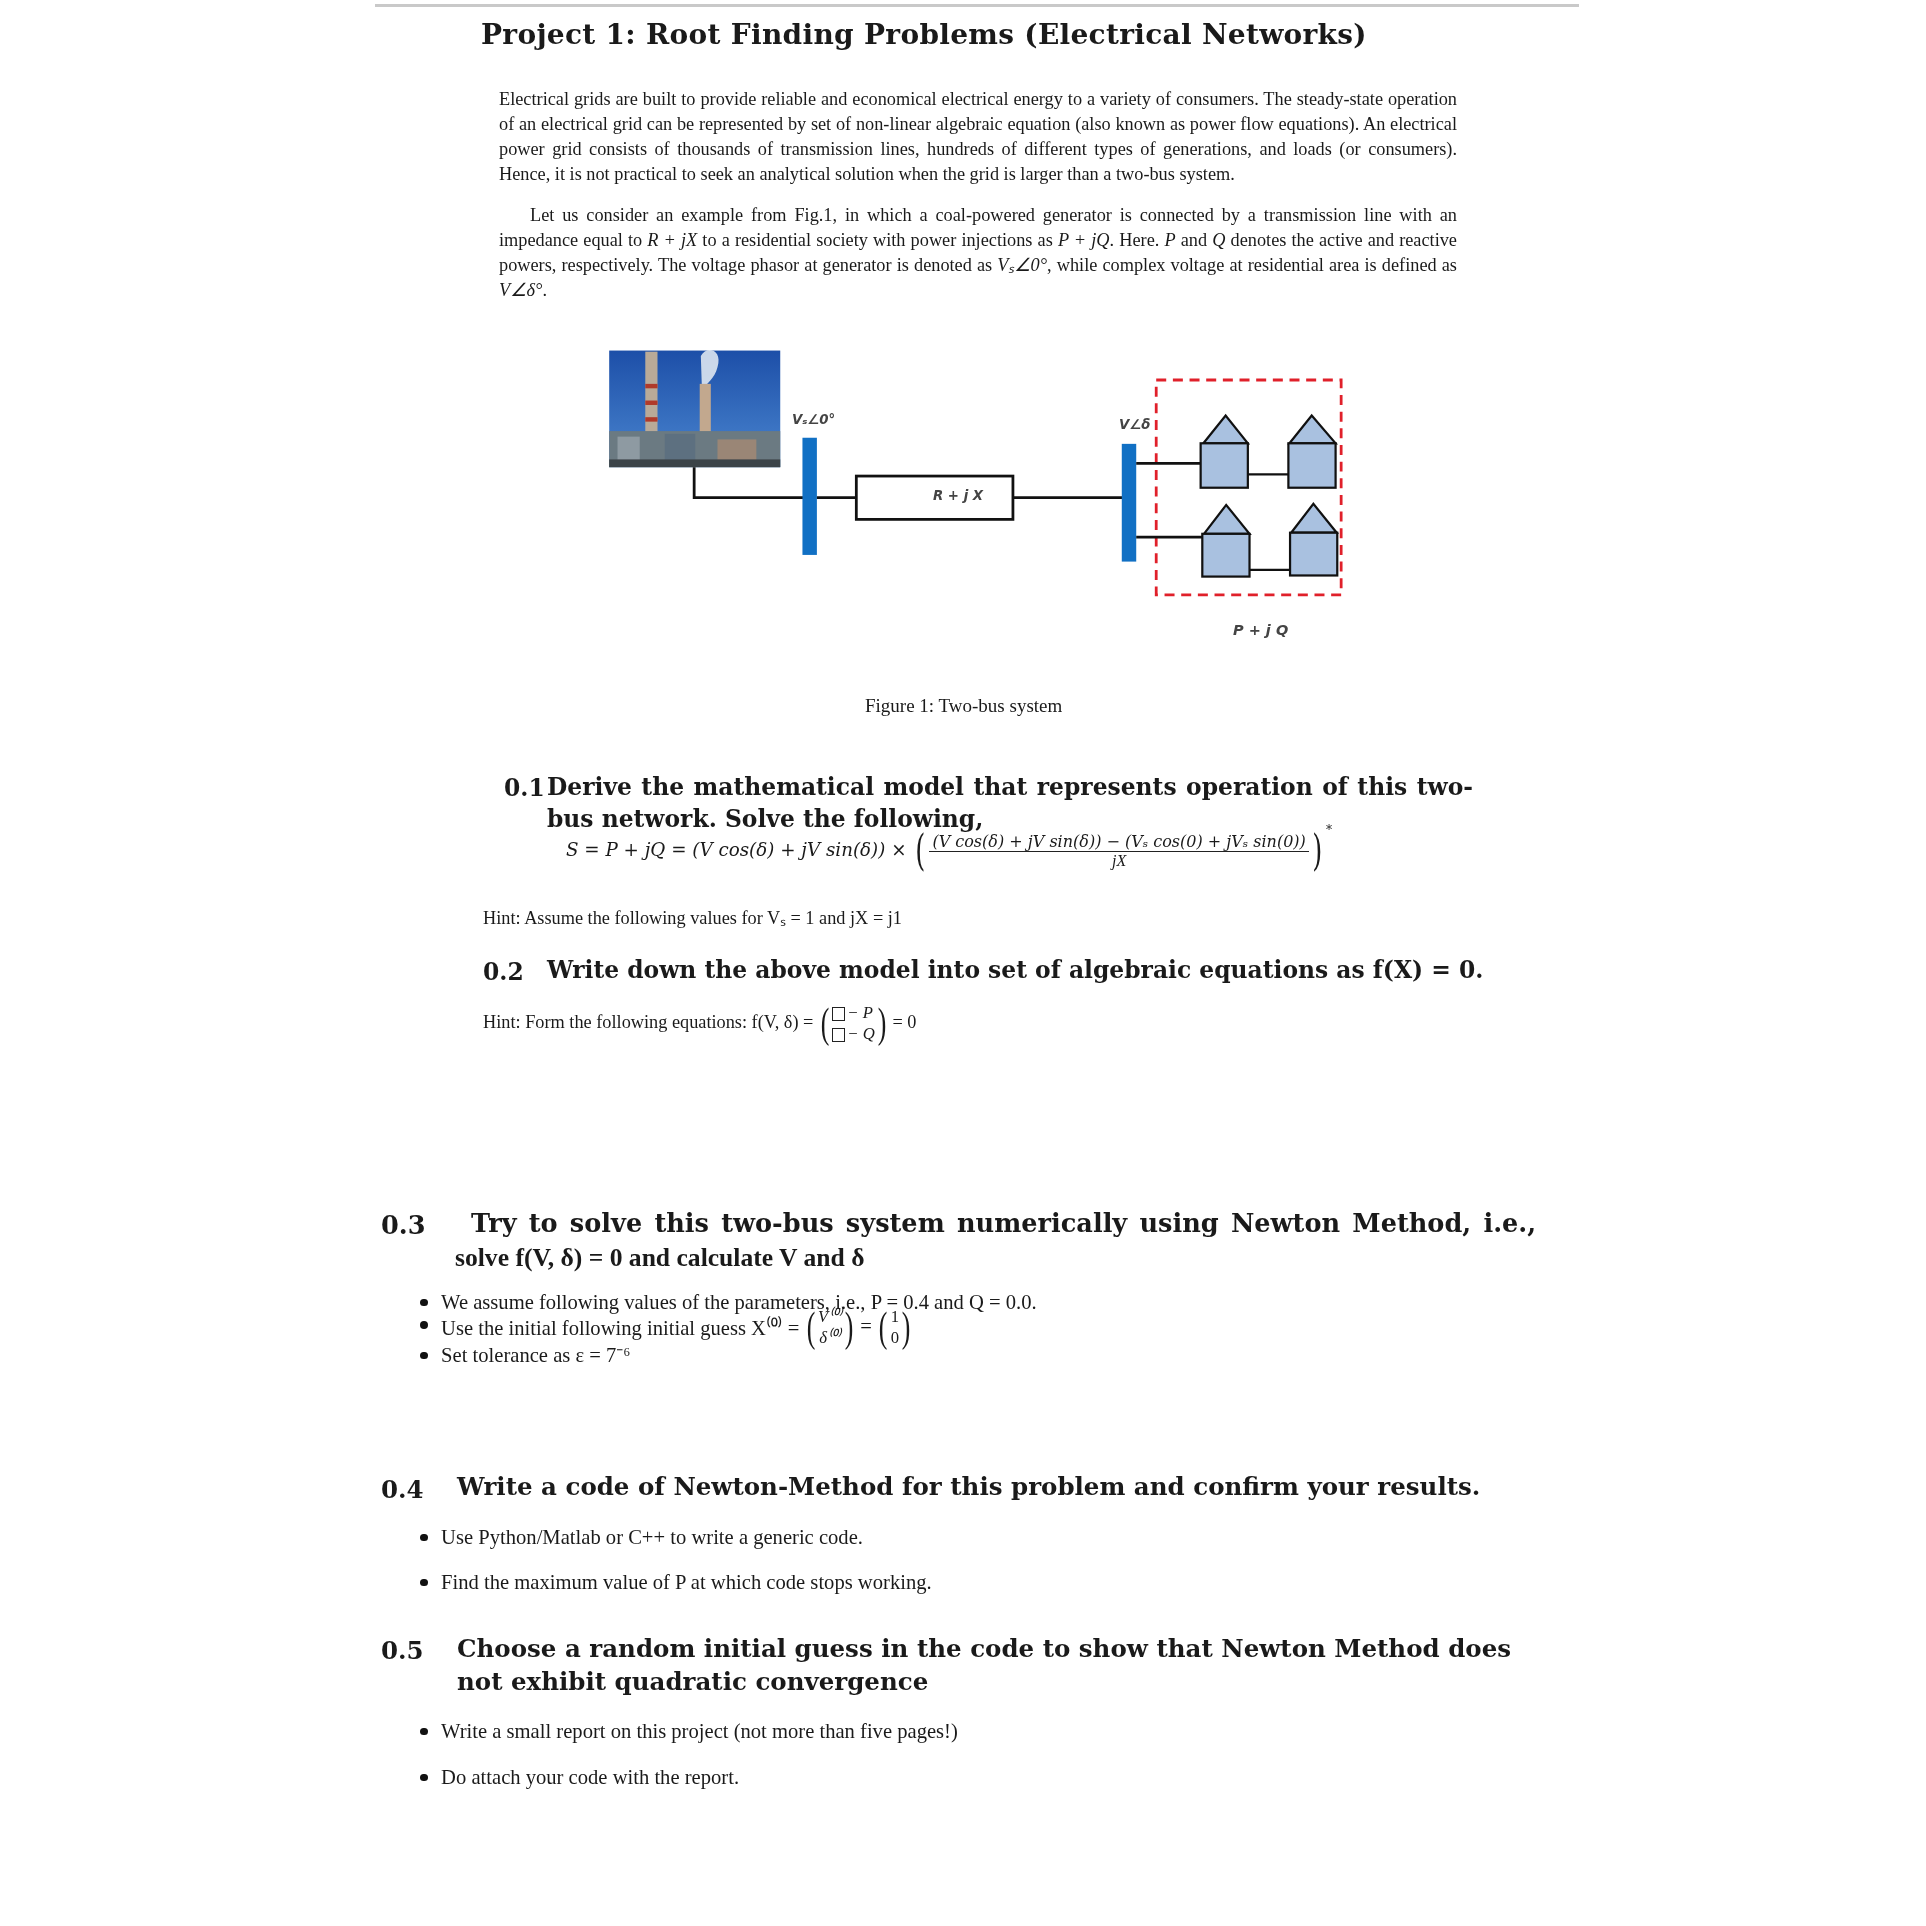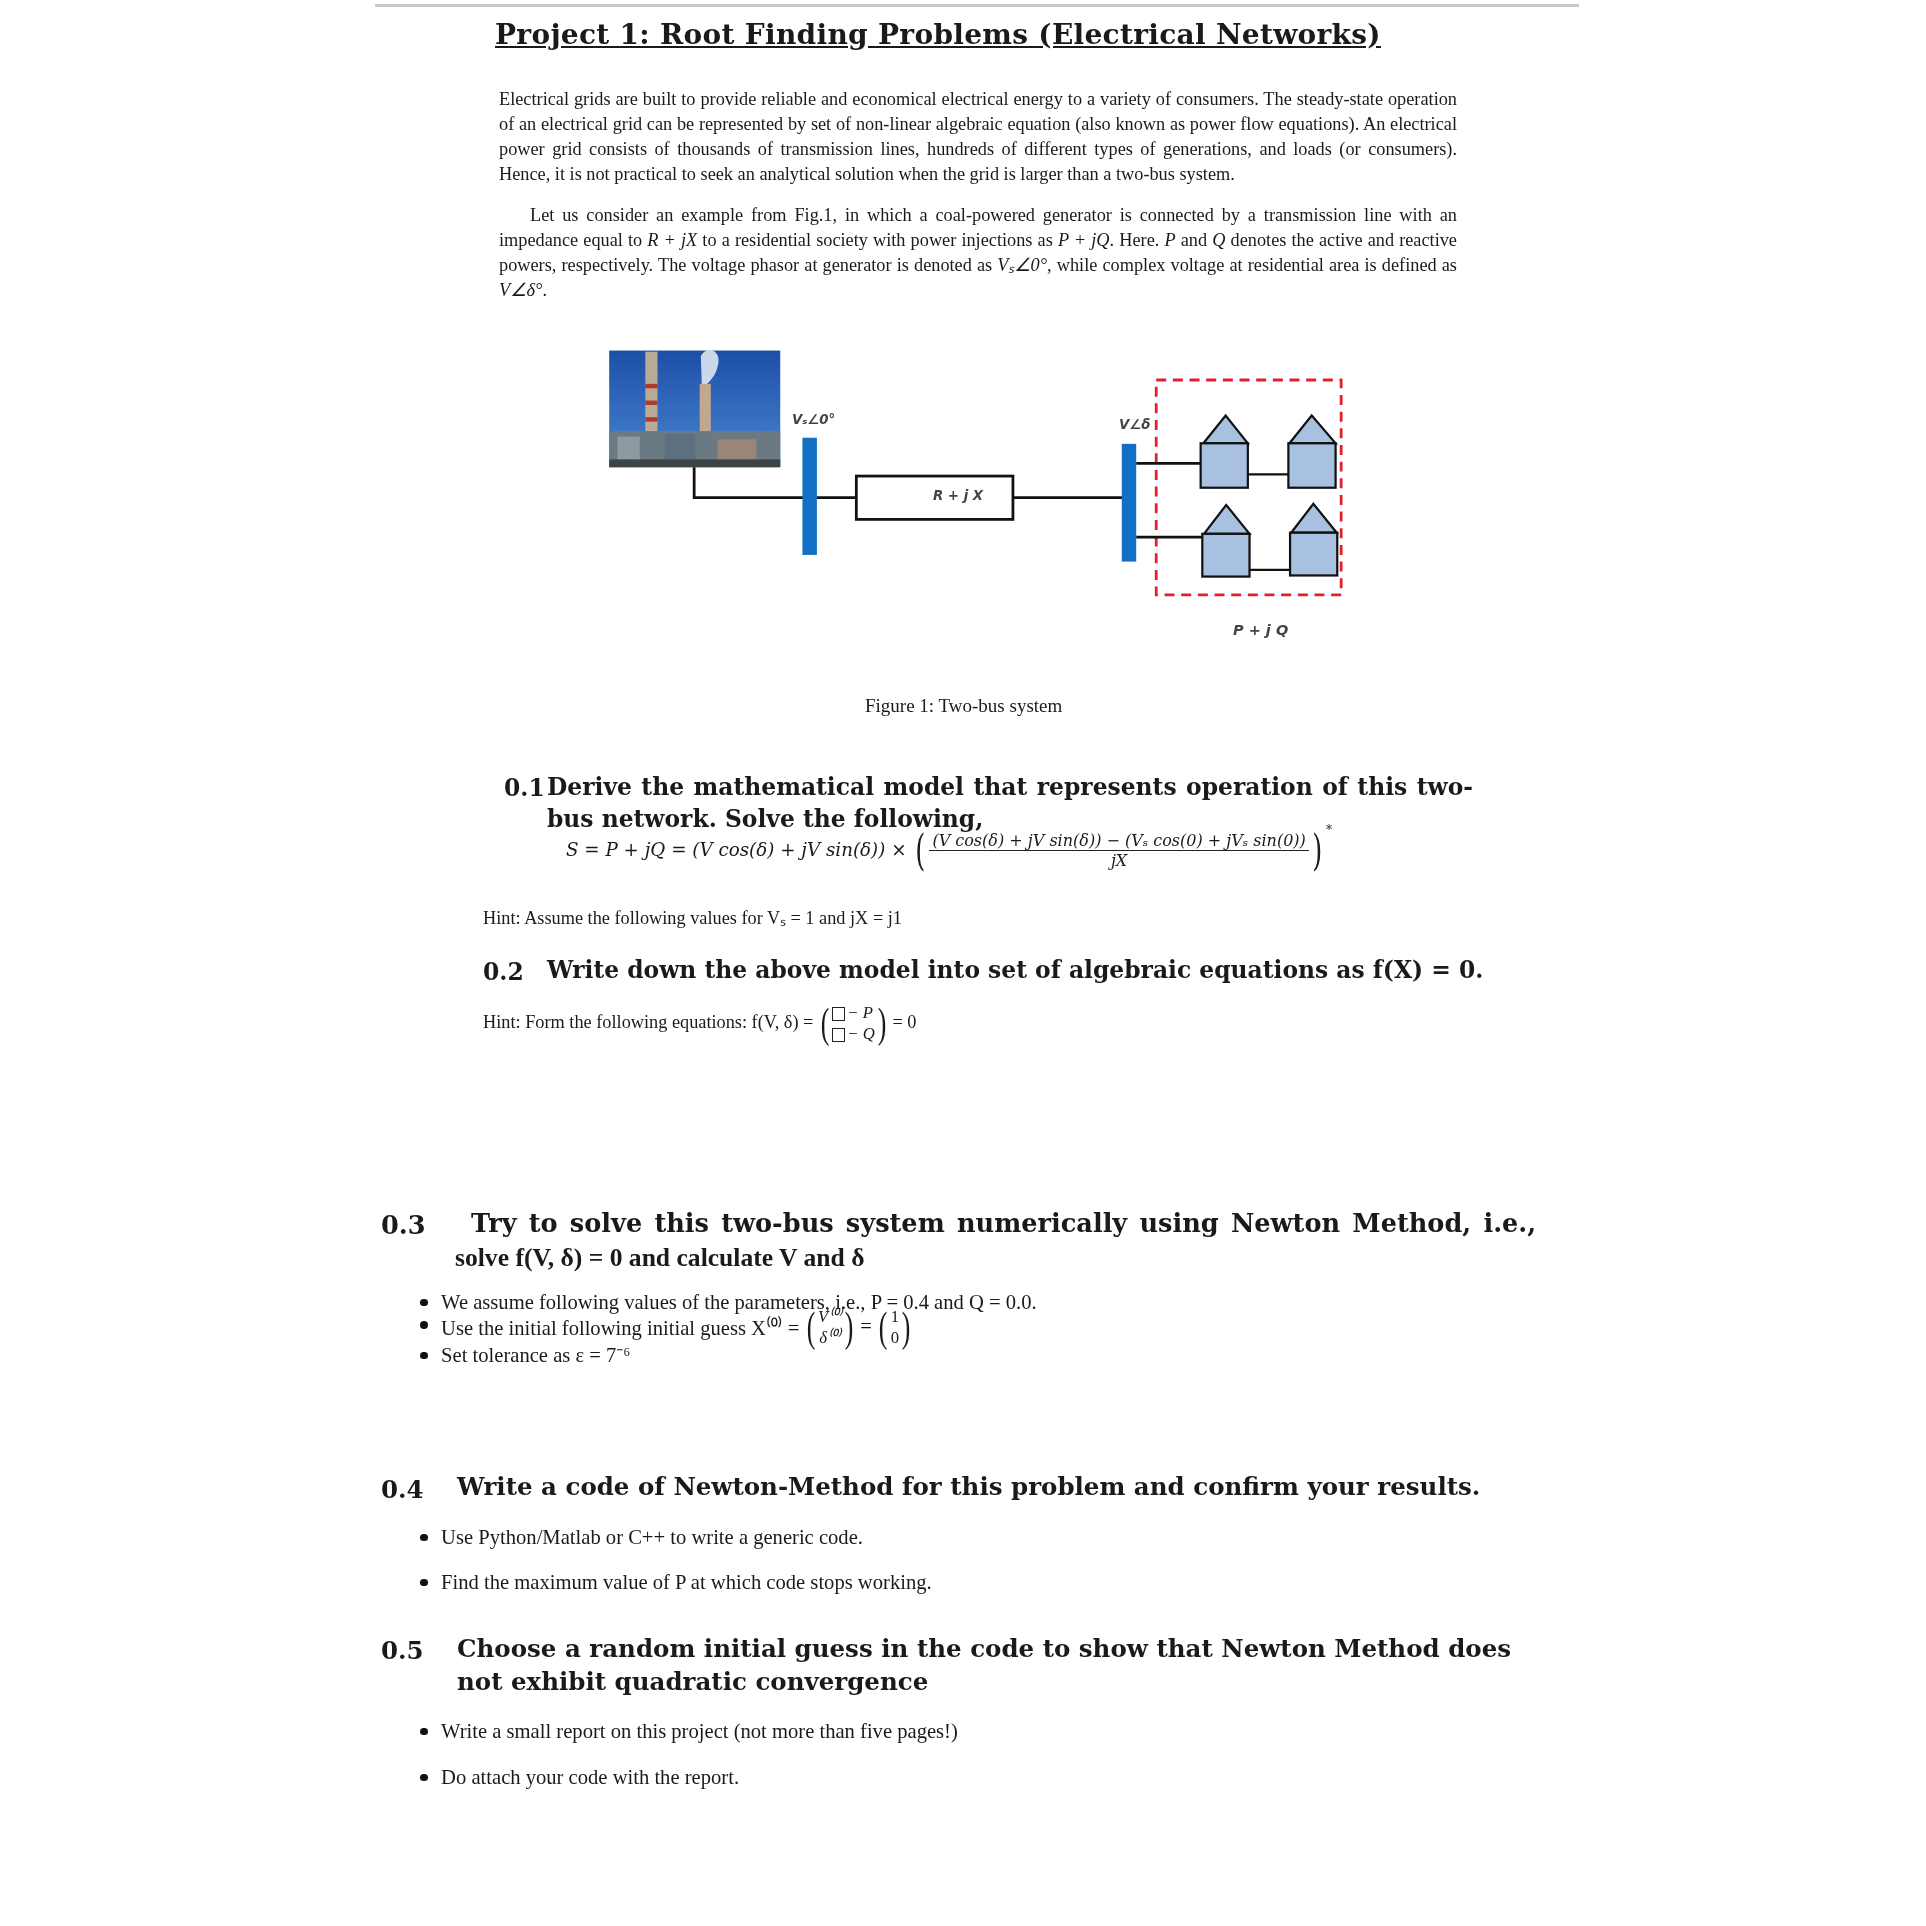--- a/index.html
+++ b/index.html
@@ -1,37 +1,37 @@
 <!DOCTYPE html>
 <html style="font-size:9px"><head>
 <meta charset="utf-8">
 <style>
   html, body { margin:0; padding:0; background:#ffffff; }
   body { width:1926px; height:1926px; position:relative; overflow:hidden;
          font-family:"DejaVu Serif","Liberation Serif",serif; color:#1a1a1a; }
   .abs { position:absolute; }
   .top-rule { left:375px; top:4.4px; width:1204px; height:2.8px; background:#c9c9c9; }
-  .title { left:495px; top:18px; font-size:28px; font-weight:bold; white-space:nowrap;
-           font-family:"DejaVu Serif",serif; letter-spacing:0.3px;text-decoration:underline; }
+  .title { left:481px; top:18px; font-size:28px; font-weight:bold; white-space:nowrap;
+           font-family:"DejaVu Serif",serif; letter-spacing:0.3px; }
   .para { left:483px; width:990px; font-size:18.3px; line-height:25px; text-align:justify;
           font-family:"Liberation Serif",serif; }
   .para p { margin:16px; }
   .para .indent { text-indent:31px; }
   .it { font-style:italic; }
   .caption { left:865px; top:695px; font-size:19px; font-family:"Liberation Serif",serif; white-space:nowrap; }
   .sec-num { font-size:23.4px; font-weight:bold; font-family:"DejaVu Serif",serif; white-space:nowrap; }
   .sec-head { font-size:23.4px; font-weight:bold; font-family:"DejaVu Serif",serif; line-height:32px; }
   .hint { font-size:18.3px; font-family:"Liberation Serif",serif; white-space:nowrap; }
   .bullet { font-size:20.6px; font-family:"Liberation Serif",serif; white-space:nowrap; }
   .bullet .dot { display:inline-block; width:7.8px; height:7.8px; border-radius:50%; background:#111;
                  margin-right:13.3px; vertical-align:middle; position:relative; top:-1.7px; }
   .math { font-family:"DejaVu Serif",serif; font-size:18.3px; white-space:nowrap; }
   .frac { display:inline-block; vertical-align:middle; text-align:center; }
   .frac .num { display:block; padding:0 3.3px; border-bottom:1.7px solid #222; font-size:16px;text-align:right; }
-  .frac .den { display:block; font-size:16px; }
+  .frac .den { display:block; font-size:16px;font-family:Liberation Serif, serif; }
   .paren-big { display:inline-block; vertical-align:middle; font-size:43px; font-weight:100; transform:scaleX(0.6); line-height:1; }
   .matrix { display:inline-block; vertical-align:middle; text-align:left; line-height:21px; font-size:16.7px; }
   .box-glyph { display:inline-block; width:11px; height:12.2px; border:1.4px solid #222; vertical-align:middle; margin-right:2.2px; }
   .diag-label { font-family:"DejaVu Sans",sans-serif; font-weight:bold; font-style:italic; color:#444; font-size:13.3px; white-space:nowrap; }
 </style>
 </head>
 <body>
 
 <div class="abs top-rule"></div>
 

